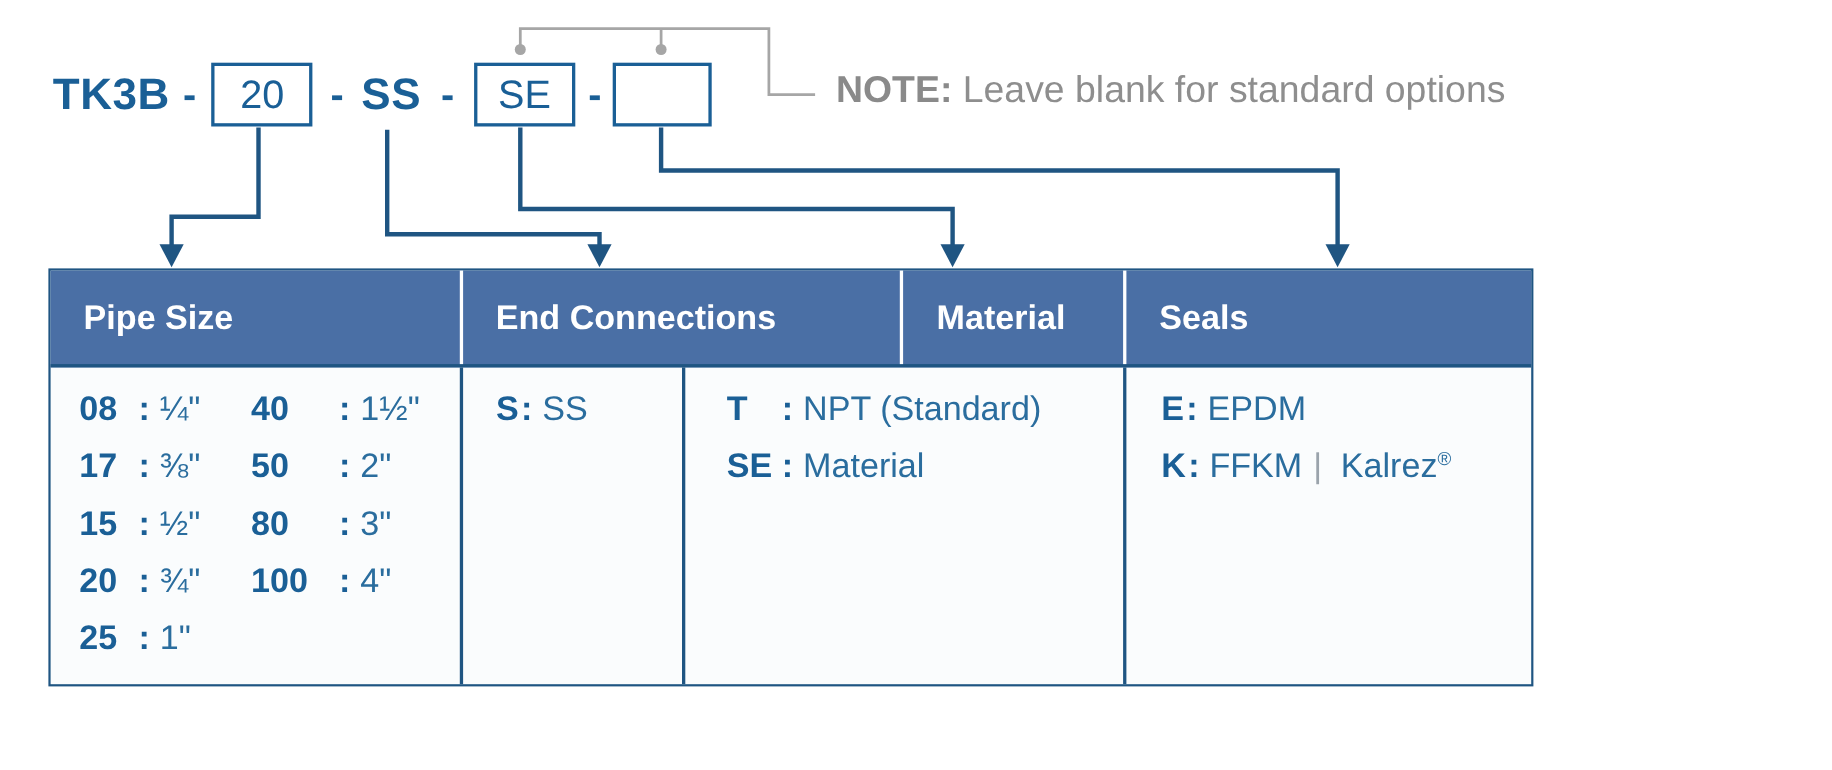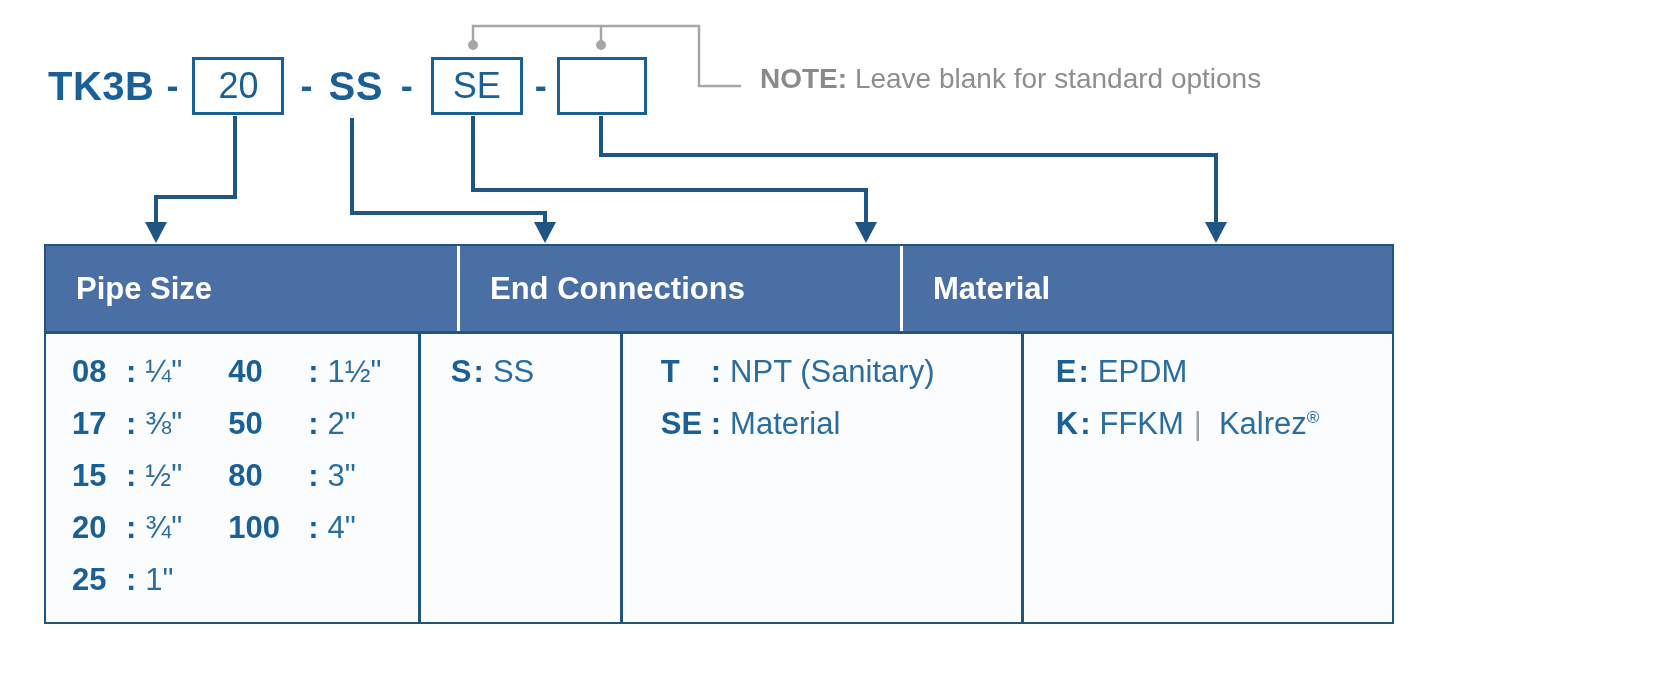--- a/index.html
+++ b/index.html
@@ -73,21 +73,21 @@
   .sp-c { width: 16px; }
   .sp-e { width: 18px; }
   .sp-f { width: 12px; }
   .sp-g { width: 10px; }
 
   
   .note {
     position: absolute;
     left: 760px;
     top: 63px;
-    font-size: 28px;
+    font-size: 34px;
     color: #8e8e8e;
     line-height: 1.15;
     white-space: nowrap;
   }
   .note b {
     font-weight: bold;
     color: #8a8a8a;
   }
 
   
@@ -245,20 +245,21 @@
   <div class="note">
     <b>NOTE:</b>
     <span>Leave blank for standard options</span>
   </div>
 
   <div class="tbl">
     <div class="thead">
       <div class="th col-pipe">Pipe Size</div>
       <div class="th col-endconn">End Connections</div>
       <div class="th col-material">Material</div>
+      <div class="th col-seals">Seals</div>
     </div>
     <div class="tbody">
 
       <div class="td col-pipe">
         <div class="pipe-grid">
           <div class="pipe-col" id="pipe-left">
               <div class="ent">
                 <span class="k">08</span>
                 <span class="sep">:</span>
                 <span class="v">¼"</span>
@@ -317,21 +318,21 @@
               <span class="v">SS</span>
             </div>
           </div>
       </div>
 
       <div class="td col-endconn">
         <div class="ec-wrap" id="ec-list">
             <div class="ent">
               <span class="k">T</span>
               <span class="sep">:</span>
-              <span class="v">NPT (Sanitary)</span>
+              <span class="v">NPT (Standard)</span>
             </div>
             <div class="ent">
               <span class="k">SE</span>
               <span class="sep">:</span>
               <span class="v">Material</span>
             </div>
           </div>
       </div>
 
       <div class="td col-seals">

